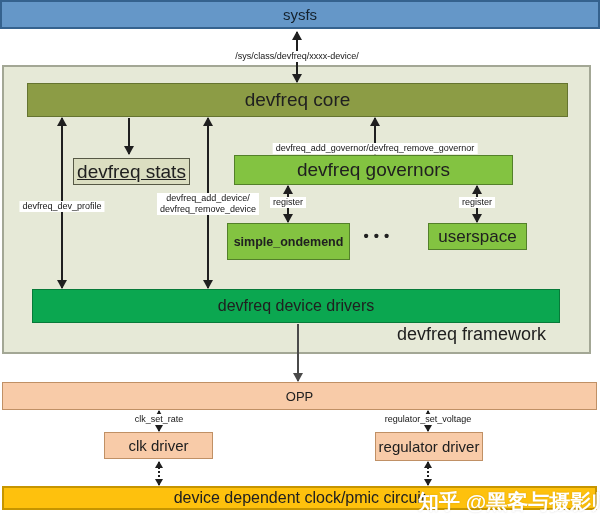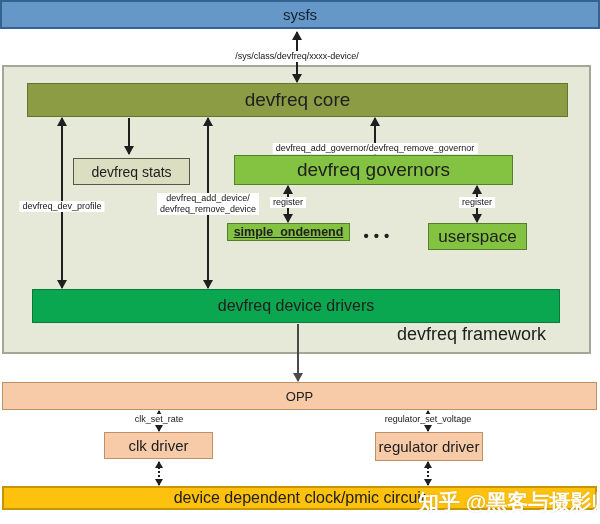--- a/index.html
+++ b/index.html
@@ -16,27 +16,27 @@
   .sysfs{ left:0; top:2; width:600px; height:29px;
     background:var(--sysfs-fill); border:2px solid var(--sysfs-border);
     font-size:15px; color:#14222e; }
   .frame{ left:2px; top:65px; width:589px; height:289px;
     background:var(--frame-fill); border:2px solid var(--frame-border); }
   .core{ left:27px; top:83px; width:541px; height:34px;
     background:var(--core-fill); border:1.5px solid var(--core-border);
     font-size:19px; }
   .stats{ left:73px; top:158px; width:117px; height:27px;
     background:var(--stats-fill); border:1.2px solid var(--stats-border);
-    font-size:14px; }
+    font-size:19px;text-decoration:underline; }
   .governors{ left:234px; top:155px; width:279px; height:30px;
     background:var(--green-fill); border:1.5px solid var(--green-border);
     font-size:19px; }
-  .simple{ left:227px; top:223px; width:123px; height:18px;
+  .simple{ left:227px; top:223px; width:123px; height:37px;
     background:var(--green-fill); border:1.5px solid var(--green-border);
-    font-size:12.5px; font-weight:bold;text-decoration:underline; }
+    font-size:12.5px; font-weight:bold; }
   .userspace{ left:428px; top:223px; width:99px; height:27px;
     background:var(--green-fill); border:1.5px solid var(--green-border);
     font-size:17px; }
   .drivers{ left:32px; top:289px; width:528px; height:34px;
     background:var(--drivers-fill); border:1.5px solid var(--drivers-border);
     font-size:16px; }
   .opp{ left:2px; top:382px; width:595px; height:28px;
     background:var(--peach-fill); border:1.5px solid var(--peach-border);
     font-size:13px; }
   .clkdrv{ left:104px; top:432px; width:109px; height:27px;

